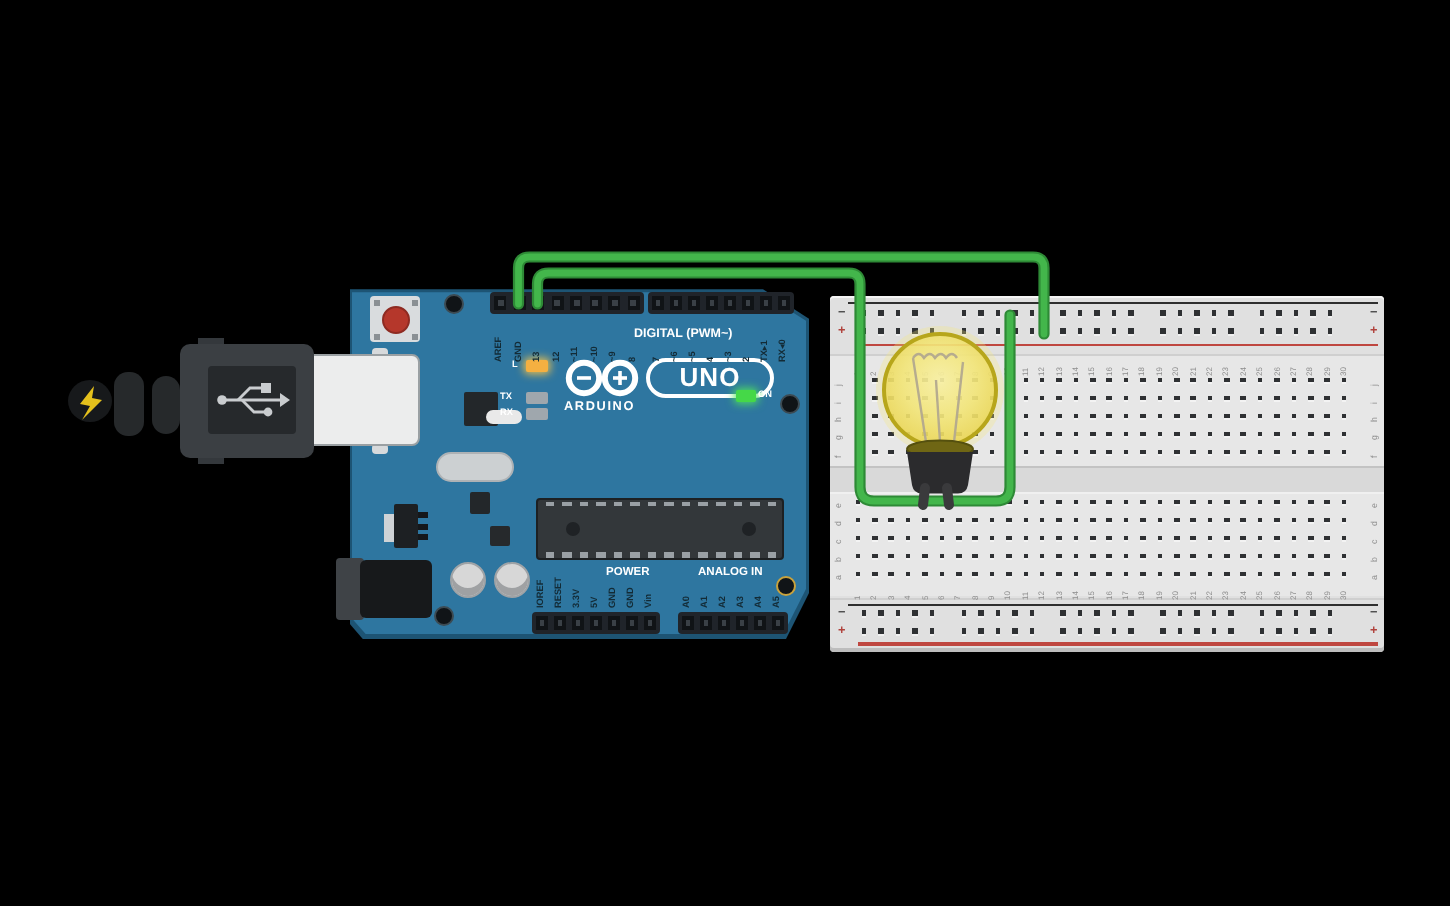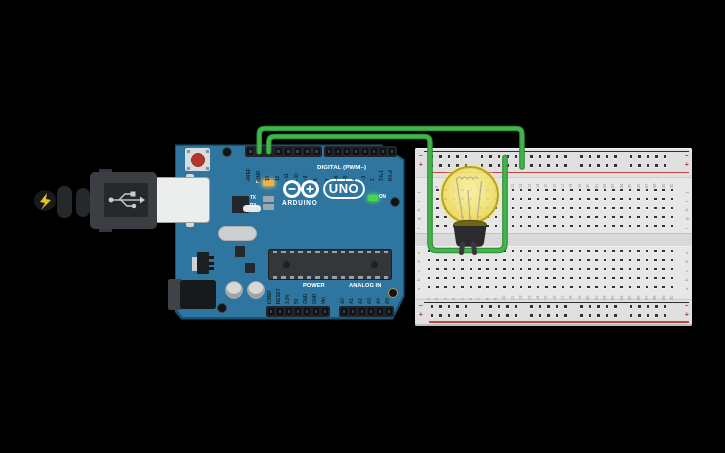--- a/index.html
+++ b/index.html
@@ -17,21 +17,21 @@
   .pin{width:6.2px;height:6.2px;background:#101316;position:absolute;top:2.4px;}
   .pin i{display:block;width:2.6px;height:2.6px;background:#3a4046;margin:1.8px auto;}
   .pinlbl{transform-origin:0 0;transform:rotate(-90deg) scale(0.58);font-size:8px;font-weight:bold;
           color:#132b36;white-space:nowrap;line-height:8px;}
   .wlbl{color:#fff;font-weight:bold;font-size:8px;transform-origin:0 0;transform:scale(0.72);white-space:nowrap;line-height:8px;}
   .tinylbl{color:#fff;font-weight:bold;font-size:8px;transform-origin:0 0;transform:scale(0.58);white-space:nowrap;line-height:8px;}
   .led{border-radius:1px;}
   .led-off{background:#9fa7ad;}
   .led-amber{background:#f5b041;box-shadow:0 0 4px 1px rgba(255,200,70,.9);}
   .led-green{background:#45d848;box-shadow:0 0 4px 1px rgba(80,230,90,.9);}
-  .uno-box{left:323px;top:179px;width:42px;height:20px;border:2px solid #fff;border-radius:10px;box-sizing:border-box;
+  .uno-box{left:323px;top:179px;width:64px;height:20px;border:2px solid #fff;border-radius:10px;box-sizing:border-box;
            color:#fff;font-weight:bold;font-size:13px;letter-spacing:.5px;text-align:center;line-height:16px;}
   .chip{background:#23272a;border-radius:1px;}
   .mcu{left:268px;top:249px;width:124px;height:31px;background:#33373a;border:1px solid #1d2022;border-radius:2px;box-sizing:border-box;}
   .mcu-dot{width:7px;height:7px;border-radius:50%;background:#1f2225;top:11px;}
   .mcu-leg{width:4.6px;height:2.6px;background:#9aa0a5;}
   .crystal{left:218px;top:226px;width:39px;height:15px;background:#ccd0d2;border:1px solid #aeb2b5;border-radius:8px;box-sizing:border-box;}
   .whitepill{left:243px;top:205px;width:18px;height:7px;background:#e9e9e9;border-radius:3.5px;}
   
   .usb-socket{left:155px;top:177px;width:55px;height:46px;background:#eceded;border:1.5px solid #9aa0a3;
               border-radius:0 4px 4px 0;box-sizing:border-box;}

